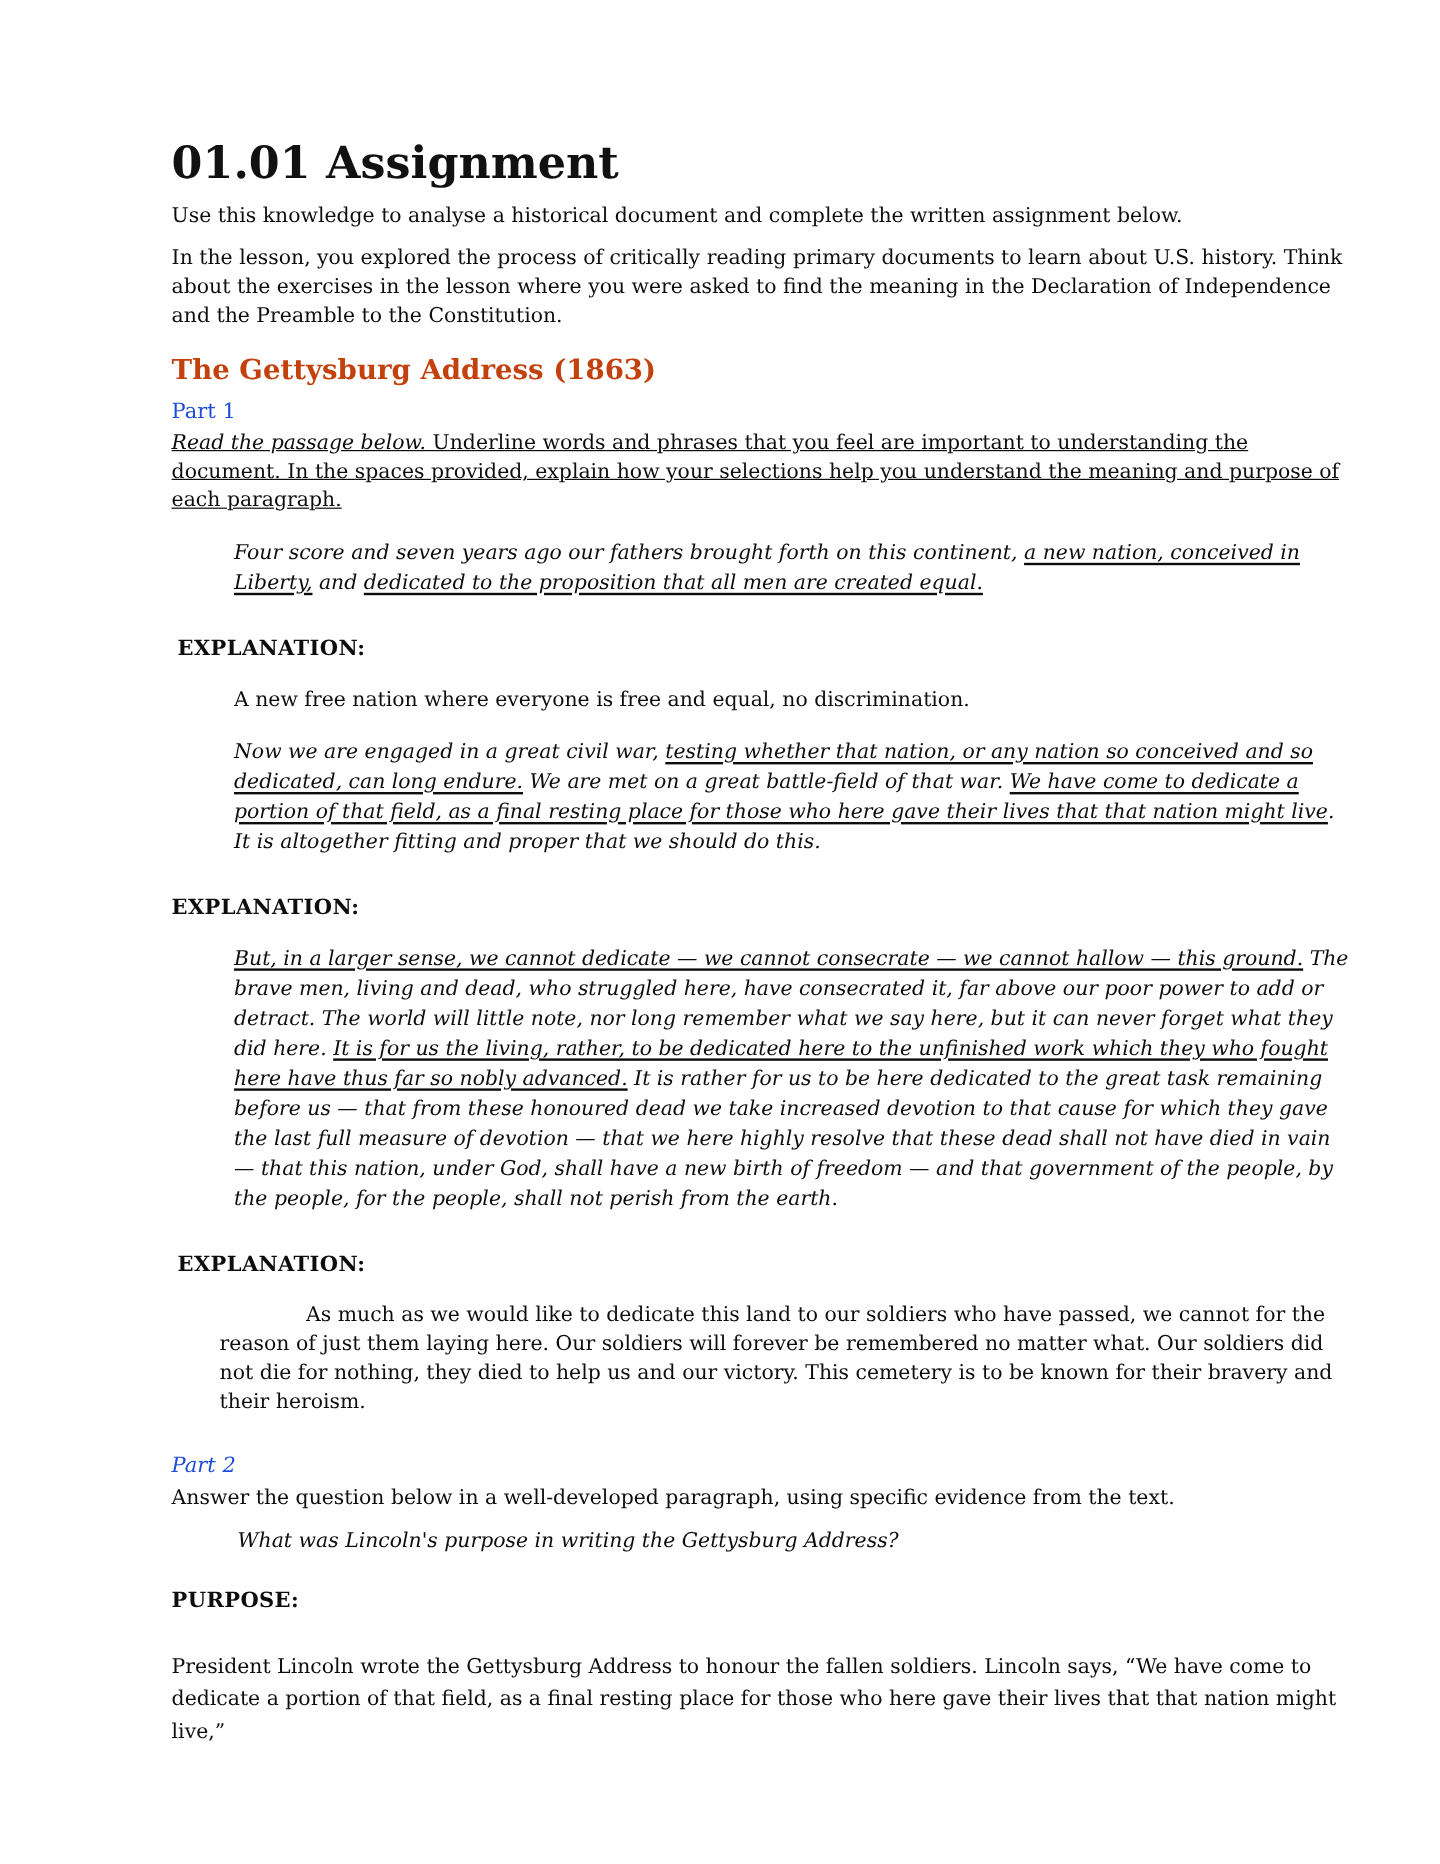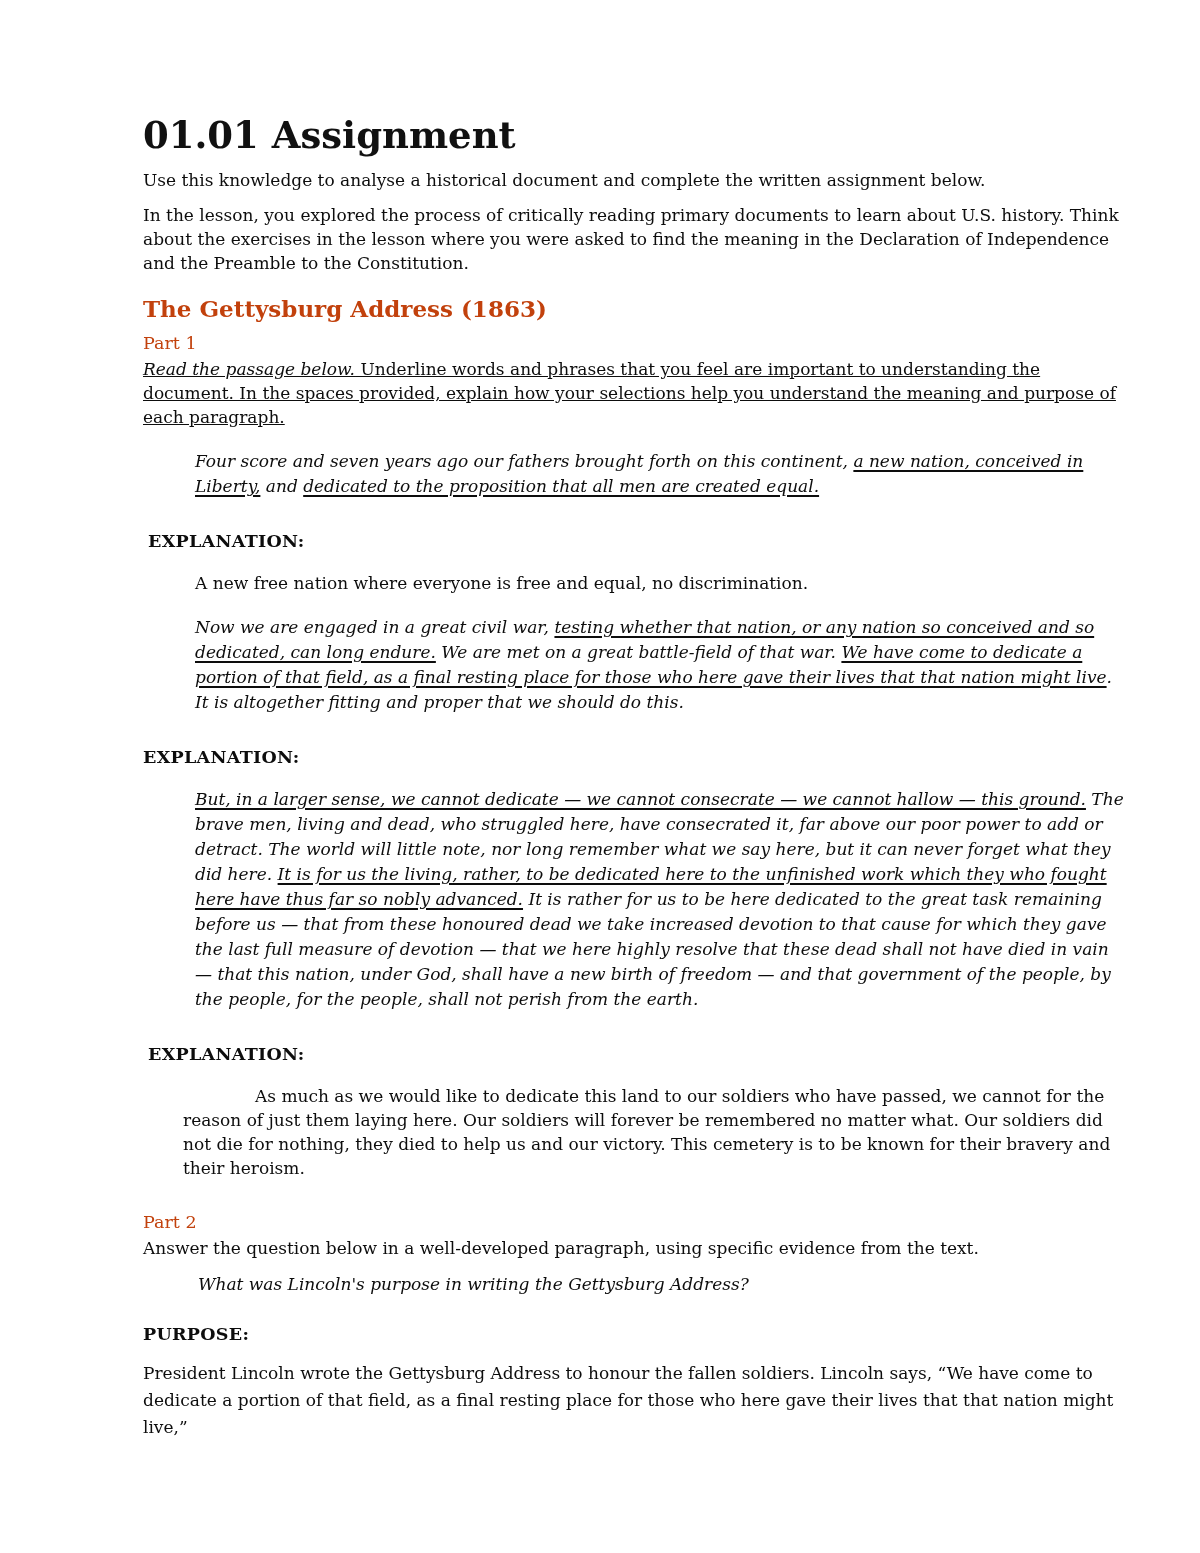--- a/index.html
+++ b/index.html
@@ -35,27 +35,27 @@
   }
   .para { margin-bottom: 11px; }
   h2.section-heading {
     color: #c2410c;
     font-size: 23px;
     font-weight: bold;
     line-height: 1.2;
     margin: 20px 0 10px 0;
   }
   h3.part-heading {
-    color: #c2410c;
+    color: #1d4ed8;
     font-size: 17.5px;
     font-weight: normal;
     line-height: 1.2;
     margin: 4px 0 3px 0;
   }
-  h3.part2 { margin-top: 14px; }
+  h3.part2 { margin-top: 14px; font-style: italic; }
   .instructions { margin-bottom: 20px; text-decoration: underline; }
   .instructions em { font-style: italic; }
   .passage {
     font-style: italic;
     font-size: 17px;
     line-height: 25px;
     margin: 0 0 32px 52px;
   }
   .passage .u {
     text-decoration: underline;
@@ -84,21 +84,21 @@
   .question {
     font-style: italic;
     font-size: 17px;
     line-height: 24px;
     margin: 12px 0 28px 55px;
   }
   .purpose-label {
     font-size: 17.5px;
     font-weight: bold;
     letter-spacing: 0.3px;
-    margin: 20px 0 16px 0;
+    margin: 20px 0 32px 0;
   }
   .purpose-text {
     font-size: 17px;
     line-height: 27px;
   }
 </style>
 </head>
 <body>
 
 <div class="page">

